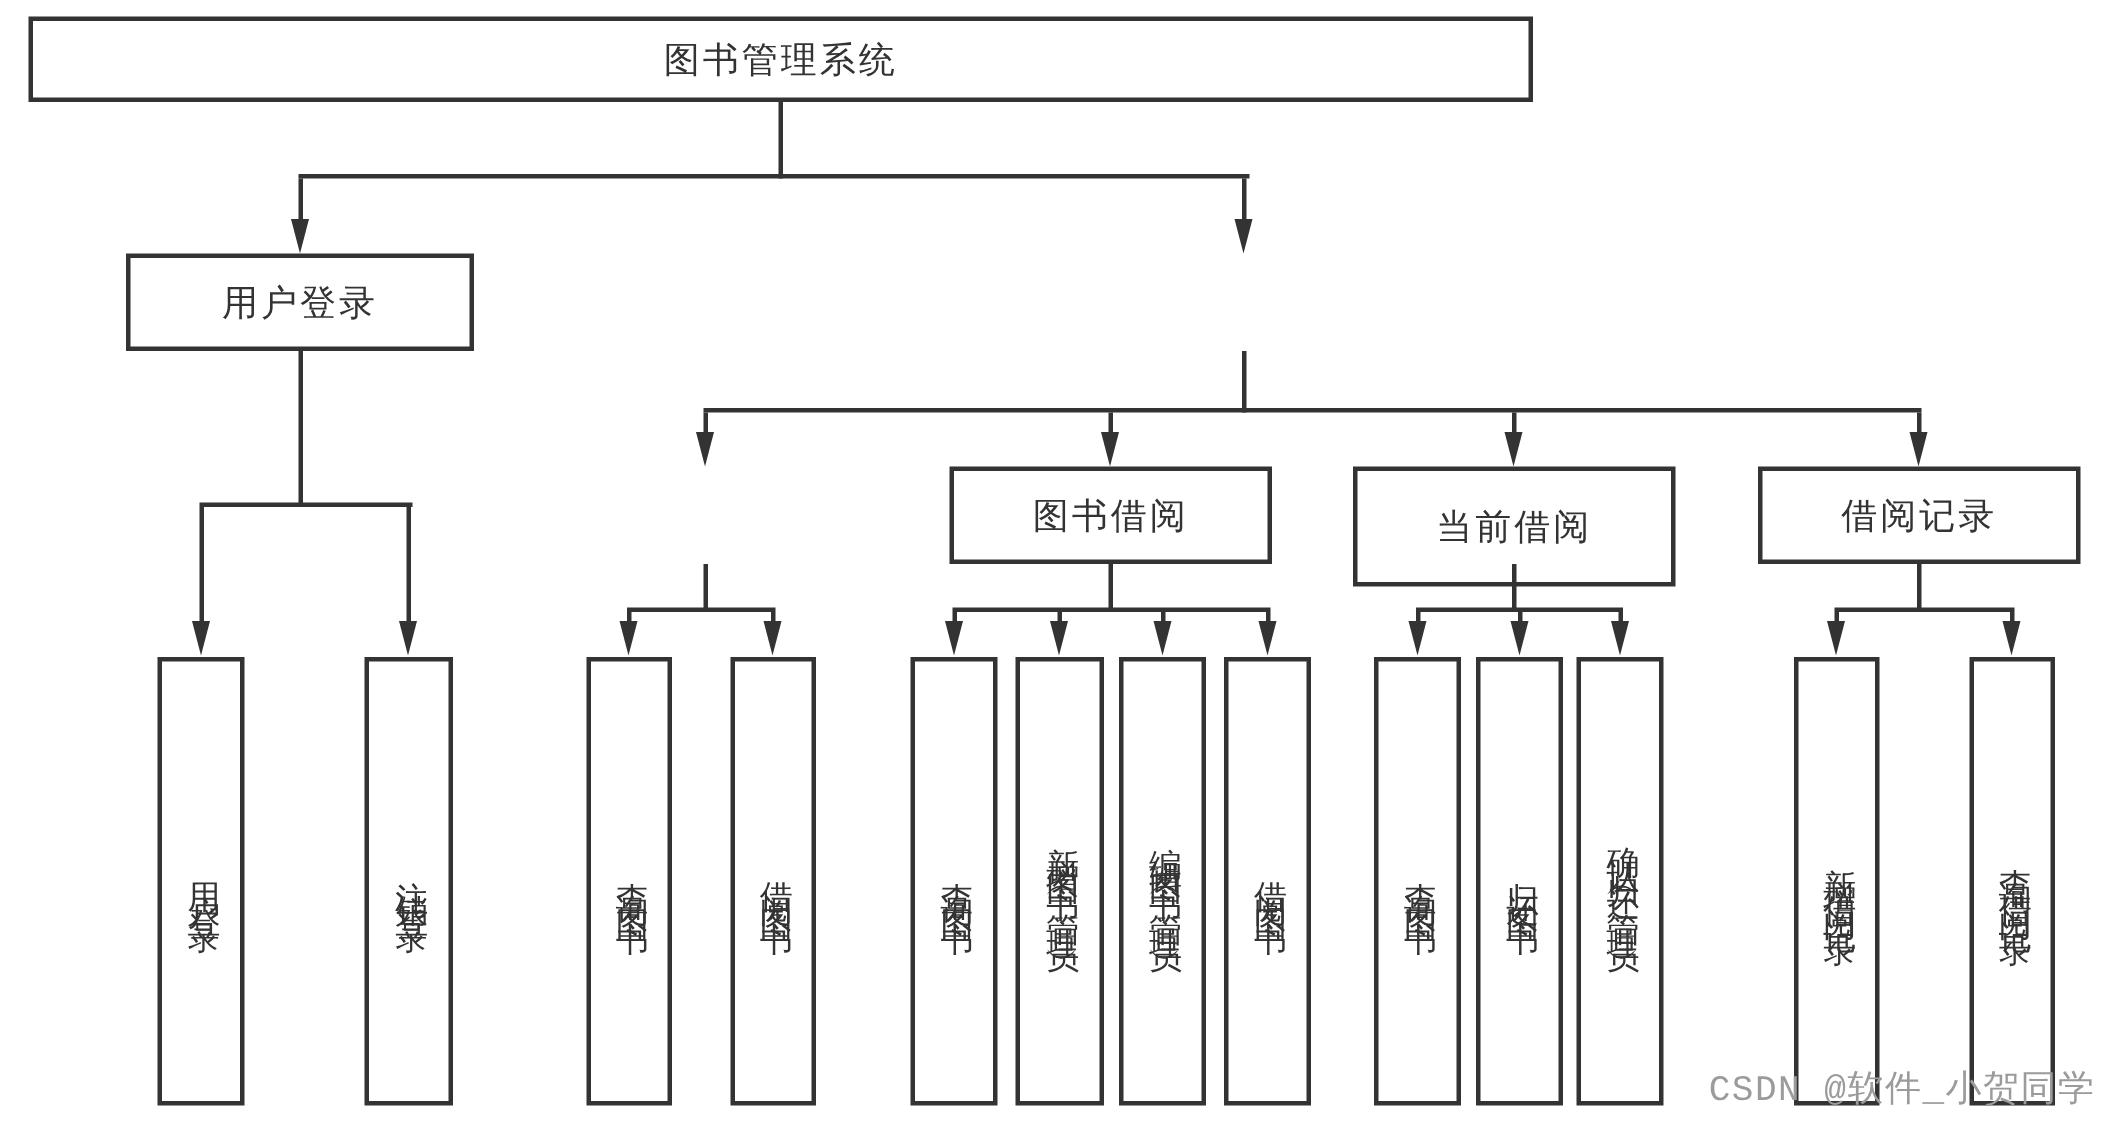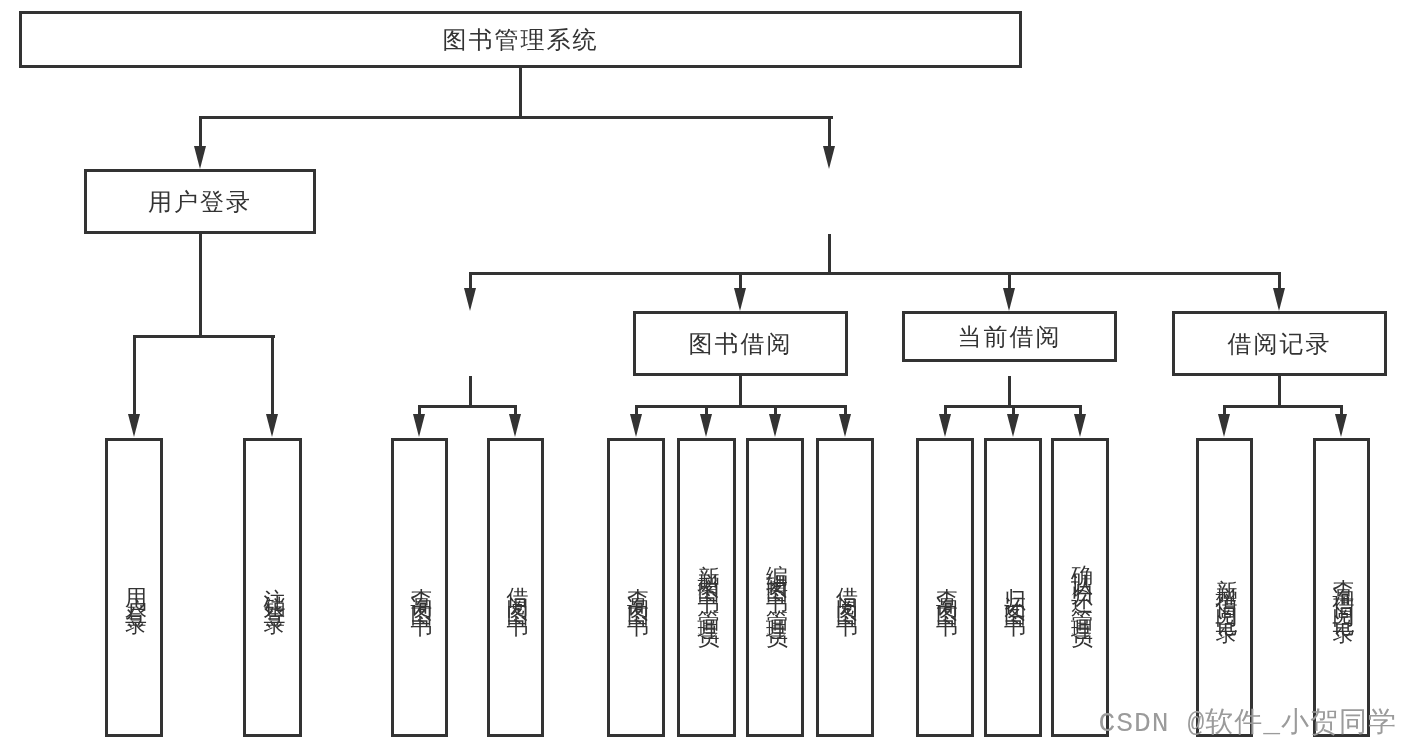--- a/index.html
+++ b/index.html
@@ -21,21 +21,21 @@
   }
   .ln{position:absolute;background:var(--line,#333333);}
   .ah{
     position:absolute;width:0;height:0;
     border-left:6.5px solid transparent;
     border-right:6.5px solid transparent;
     border-top:23px solid var(--line,#333333);
   }
   .watermark{
     position:absolute;right:8px;bottom:6px;
-    font-size:28px;letter-spacing:1px;
+    font-size:24px;letter-spacing:1px;
     color:var(--watermark,#9b9b9b);
     margin-top:40px;
   }
 </style>
 </head>
 <body>
 
 <div class="canvas">
 
   <div class="box" style="left:19px;top:11px;width:1003px;height:57px">图书管理系统</div>
@@ -61,21 +61,21 @@
   <div class="ln" style="left:468.5px;top:275px;width:3px;height:15px"></div>
   <div class="ah" style="left:463.5px;top:288px"></div>
   <div class="ln" style="left:739px;top:275px;width:3px;height:15px"></div>
   <div class="ah" style="left:734px;top:288px"></div>
   <div class="ln" style="left:1008px;top:275px;width:3px;height:15px"></div>
   <div class="ah" style="left:1003px;top:288px"></div>
   <div class="ln" style="left:1278px;top:275px;width:3px;height:15px"></div>
   <div class="ah" style="left:1273px;top:288px"></div>
 
   <div class="box" style="left:633px;top:311px;width:215px;height:65px">图书借阅</div>
-  <div class="box" style="left:902px;top:311px;width:215px;height:51px">当前借阅</div>
+  <div class="box" style="left:902px;top:311px;width:215px;height:80px">当前借阅</div>
   <div class="box" style="left:1172px;top:311px;width:215px;height:65px">借阅记录</div>
 
   <div class="ln" style="left:468.5px;top:376px;width:3px;height:32px"></div>
   <div class="ln" style="left:739px;top:376px;width:3px;height:32px"></div>
   <div class="ln" style="left:1008px;top:376px;width:3px;height:32px"></div>
   <div class="ln" style="left:1278px;top:376px;width:3px;height:32px"></div>
 
   <div class="ln" style="left:418px;top:405px;width:99px;height:3px"></div>
   <div class="ln" style="left:634.5px;top:405px;width:212px;height:3px"></div>
   <div class="ln" style="left:943.5px;top:405px;width:138px;height:3px"></div>

